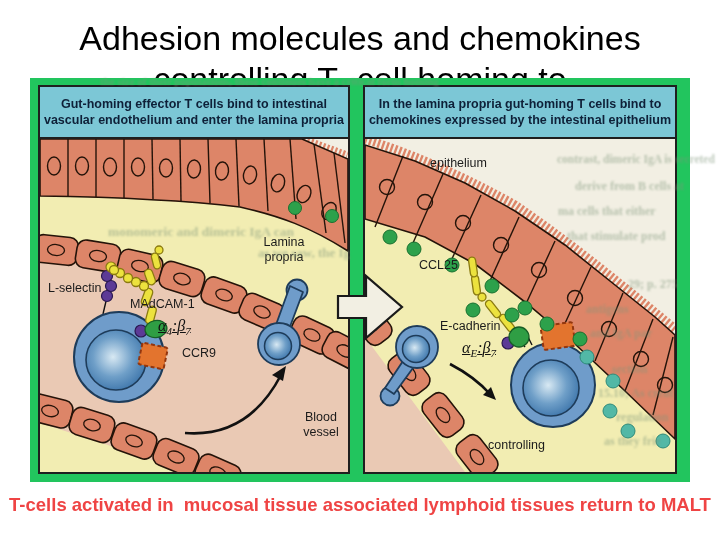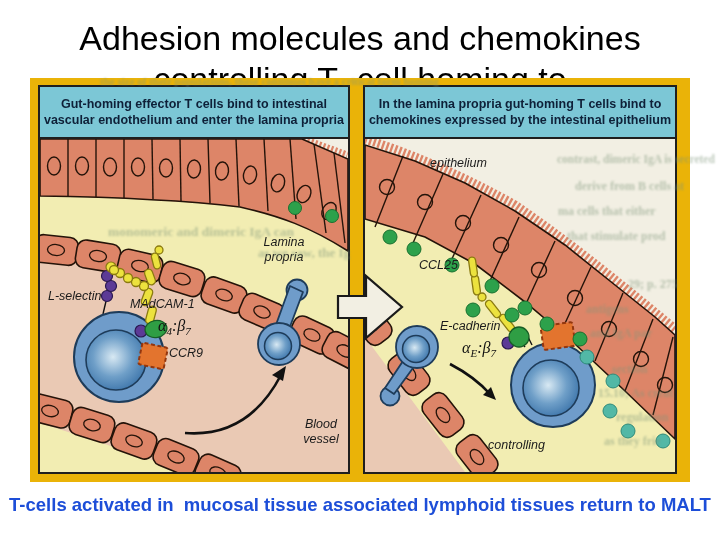--- a/index.html
+++ b/index.html
@@ -1,31 +1,31 @@
 <!DOCTYPE html>
 <html><head>
 <meta charset="utf-8">
 <style>
   html,body{margin:0;padding:0;}
   body{width:720px;height:540px;background:#ffffff;font-family:"Liberation Sans",sans-serif;position:relative;overflow:hidden;}
   .slide{position:absolute;inset:0;}
   .title{position:absolute;top:18px;left:10px;width:700px;text-align:center;font-size:34px;line-height:1.2;color:#000;font-weight:400;}
-  .figure{position:absolute;left:30px;top:78px;width:660px;height:404px;background:#eab308;}
+  .figure{position:absolute;left:30px;top:78px;width:660px;height:404px;background:#22c55e;}
   .panel{position:absolute;border:2px solid #1f1f1f;box-sizing:border-box;background:#f2edb2;}
   .panel-left{left:8px;top:7px;width:312px;height:389px;}
   .panel-right{left:333px;top:7px;width:314px;height:389px;}
   .panel-header{height:52px;background:#7cc7d6;border-bottom:2px solid #1f1f1f;display:flex;align-items:center;justify-content:center;text-align:center;font-size:12.5px;font-weight:700;color:#0e2038;line-height:1.3;padding:1px 3px;box-sizing:border-box;}
   .panel svg{display:block;}
   .labels{position:absolute;inset:0;pointer-events:none;}
-  .dlabel{position:absolute;font-size:12.5px;color:#1b1b1b;white-space:nowrap;font-style:italic;}
+  .dlabel{position:absolute;font-size:12.5px;color:#1b1b1b;white-space:nowrap;}
   .dlabel.wrap{white-space:normal;text-align:center;line-height:1.18;}
-  .greek{font-family:"Liberation Serif",serif;font-style:italic;font-size:16px;color:#111;}
+  .greek{font-family:"Liberation Serif",serif;font-style:italic;font-size:16px;color:#111;text-decoration:underline;}
   .greek sub{font-size:11px;font-style:italic;}
   .bleed{position:absolute;font-family:"Liberation Serif",serif;color:#7d9579;opacity:.5;filter:blur(1.2px);white-space:nowrap;font-weight:700;}
-  .caption{position:absolute;left:0;top:494px;width:720px;text-align:center;font-size:18.5px;font-weight:700;color:#1d4ed8;white-space:pre-wrap;}
+  .caption{position:absolute;left:0;top:494px;width:720px;text-align:center;font-size:18.5px;font-weight:700;color:#ef4444;white-space:pre-wrap;}
   .divider-arrow{position:absolute;left:306px;top:190px;}
 </style>
 </head>
 <body>
 
 <div class="slide">
 
   <div class="title">
     <div>Adhesion molecules and chemokines controlling T- cell homing to</div>
     <div>lamina propria</div>
@@ -330,26 +330,26 @@
           <polygon points="131,261 126,248 118,256" fill="#111"></polygon>
         </g>
       </svg>
     </div>
 
     <svg class="divider-arrow" width="72" height="78" viewBox="0 0 72 78">
       <polygon points="2,28 30,28 30,8 66,39 30,70 30,50 2,50" fill="#f2efe3" stroke="#1a1a1a" stroke-width="2.2"></polygon>
     </svg>
 
     <div class="labels">
-      <span class="dlabel" style="left:18px;top:211px">L-selectin</span>
+      <span class="dlabel" style="left:18px;top:203px">L-selectin</span>
       <span class="dlabel" style="left:100px;top:219px">MAdCAM-1</span>
       <span class="dlabel greek" style="left:128px;top:239px"><span>α</span><sub>4</sub><span>:</span><span>β</span><sub>7</sub></span>
-      <span class="dlabel" style="left:139px;top:268px">CCR9</span>
+      <span class="dlabel" style="left:152px;top:268px">CCR9</span>
       <span class="dlabel wrap" style="left:225px;top:157px;width:58px">Lamina propria</span>
-      <span class="dlabel wrap" style="left:262px;top:339px;width:58px">Blood vessel</span>
+      <span class="dlabel wrap" style="left:262px;top:332px;width:58px">Blood vessel</span>
       <span class="dlabel" style="left:400px;top:78px">epithelium</span>
       <span class="dlabel" style="left:389px;top:180px">CCL25</span>
       <span class="dlabel" style="left:410px;top:241px">E-cadherin</span>
       <span class="dlabel greek" style="left:432px;top:261px"><span>α</span><sub>E</sub><span>:</span><span>β</span><sub>7</sub></span>
       <span class="dlabel" style="left:458px;top:360px">controlling</span>
     </div>
 
     <div class="labels">
       <span class="bleed" style="left:70px;top:-3px;font-size:11px">the size of their populations, these continues have a critical form homing</span>
       <span class="bleed" style="left:78px;top:146px;font-size:13.5px">monomeric and dimeric IgA can</span>

